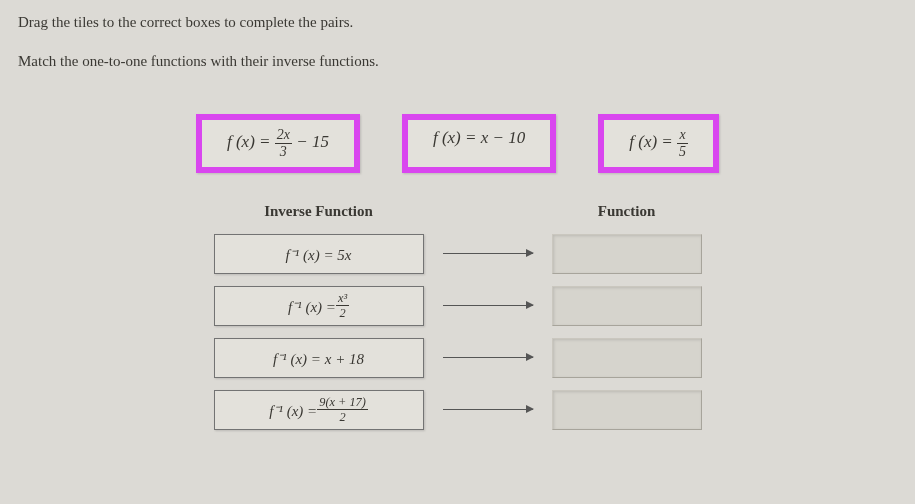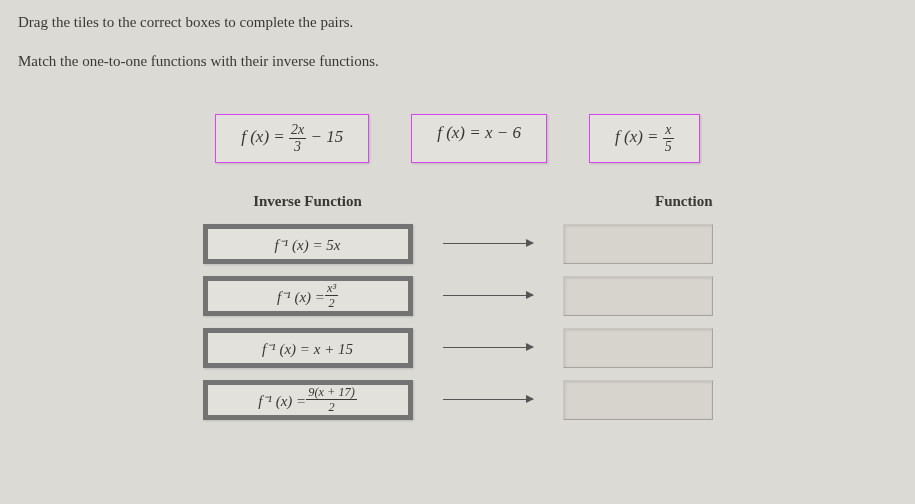--- a/index.html
+++ b/index.html
@@ -10,42 +10,42 @@
     background: #dcdad5;
     font-family: Georgia, 'Times New Roman', serif;
     color: #3a3833;
     padding: 14px 18px;
     overflow: hidden;
   }
   .instr { font-size: 15px; margin-bottom: 22px; }
   .sub { font-size: 15px; margin-bottom: 44px; }
   .tiles { display: flex; gap: 42px; justify-content: center; margin-bottom: 30px; padding: 0 30px; }
   .tile {
-    border: 1px solid #d946ef;
+    border: 6px solid #d946ef;
     background: #e3e1db;
     padding: 8px 25px;
     font-size: 17px;
     white-space: nowrap;
     font-style: italic;
     box-shadow: 1px 1px 2px rgba(0,0,0,.15);
   }
   .math { font-style: italic; font-family: Georgia, serif; }
   .frac { display: inline-block; vertical-align: middle; text-align: center; font-size: .82em; line-height:1; font-style: italic;}
   .frac .n { display:block; border-bottom:1px solid currentColor; padding:0 2px 1px;}
   .frac .d { display:block; padding:1px 2px 0;}
   .root { position: relative; display:inline-block;}
   .root .idx { font-size:.55em; position: relative; top:-7px; left:4px; font-style: normal;}
   .root .rad { border-top:1px solid currentColor; padding:0 3px; margin-left:-2px;}
-  .cols { display:flex; justify-content:center; gap: 15px; }
+  .cols { display:flex; justify-content:center; gap: 4px; }
   .col-left { width: 210px; text-align:center;}
   .col-mid { width: 120px; }
-  .col-right { width: 150px; text-align:right;}
+  .col-right { width: 150px; text-align:center;}
   .hdr { font-weight:bold; font-size:15px; margin-bottom:14px; color:#3a3833; font-style: normal;}
   .invbox {
-    border:5px solid #737373;
+    border:1px solid #737373;
     background:#e3e1db;
     height: 40px;
     display:flex; align-items:center; justify-content:center;
     margin-bottom: 12px;
     font-size: 15px;
     box-shadow: 1px 1px 2px rgba(0,0,0,.15);
   }
   .arrow-row { height:40px; margin-bottom:12px; display:flex; align-items:center; justify-content:center;}
   .arrow { position:relative; width:90px; height:1px; background:#555;}
   .arrow::after{
@@ -66,42 +66,42 @@
 <body>
 
 <div class="instr">Drag the tiles to the correct boxes to complete the pairs.</div>
 <div class="sub">Match the one-to-one functions with their inverse functions.</div>
 
 <div class="tiles">
   <div class="tile math">
     <span>f (x) = </span><span class="frac"><span class="n">2x</span><span class="d">3</span></span><span> − 15</span>
   </div>
   <div class="tile math">
-    <span>f (x) = x − 6</span>
+    <span>f (x) = x − 10</span>
   </div>
   <div class="tile math">
     <span>f (x) = </span><span class="frac"><span class="n">x</span><span class="d">5</span></span>
   </div>
 </div>
 
 <div class="cols">
   <div class="col-left">
     <div class="hdr">Inverse Function</div>
     <div class="invbox math">
         <span>f⁻¹ (x) = 5x</span>
       </div>
     <div class="invbox math">
         <span>f⁻¹ (x) = </span>
         <span class="frac">
           <span class="n">x³</span>
           <span class="d">2</span>
         </span>
       </div>
     <div class="invbox math">
-        <span>f⁻¹ (x) = x + 15</span>
+        <span>f⁻¹ (x) = x + 18</span>
       </div>
     <div class="invbox math">
         <span>f⁻¹ (x) = </span>
         <span class="frac">
           <span class="n">9(x + 17)</span>
           <span class="d">2</span>
         </span>
       </div>
   </div>
   <div class="col-mid">

